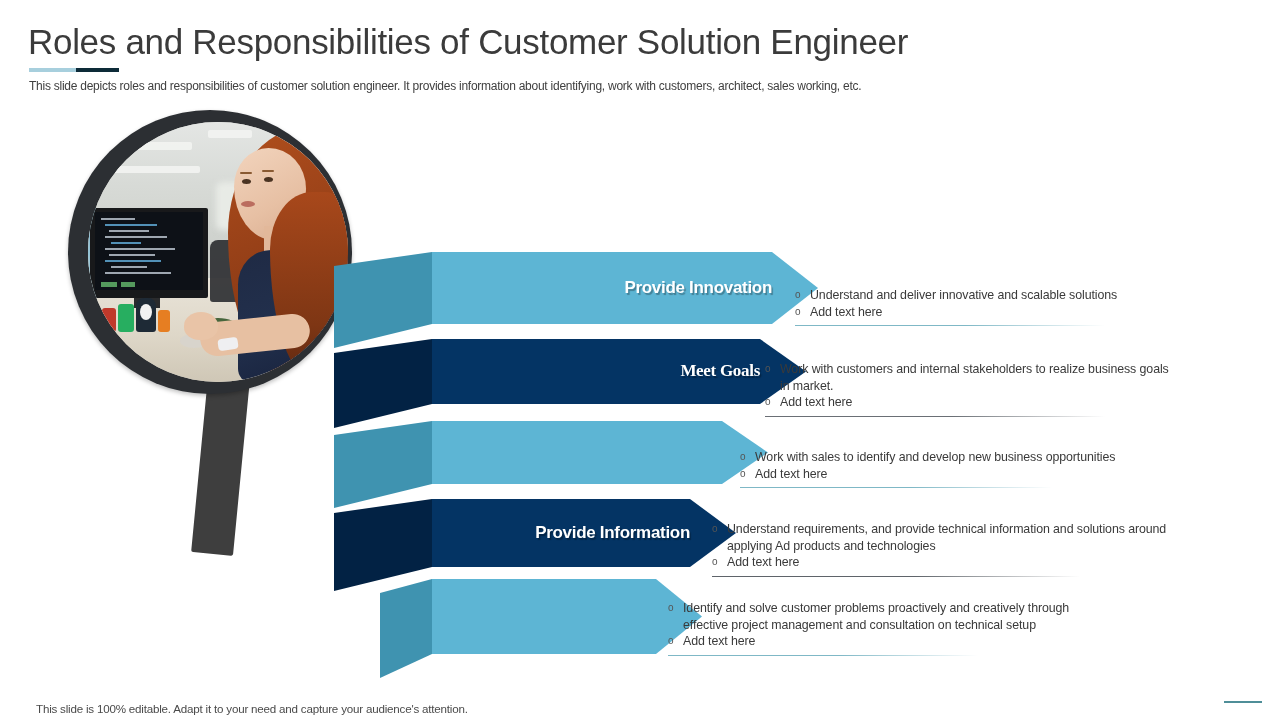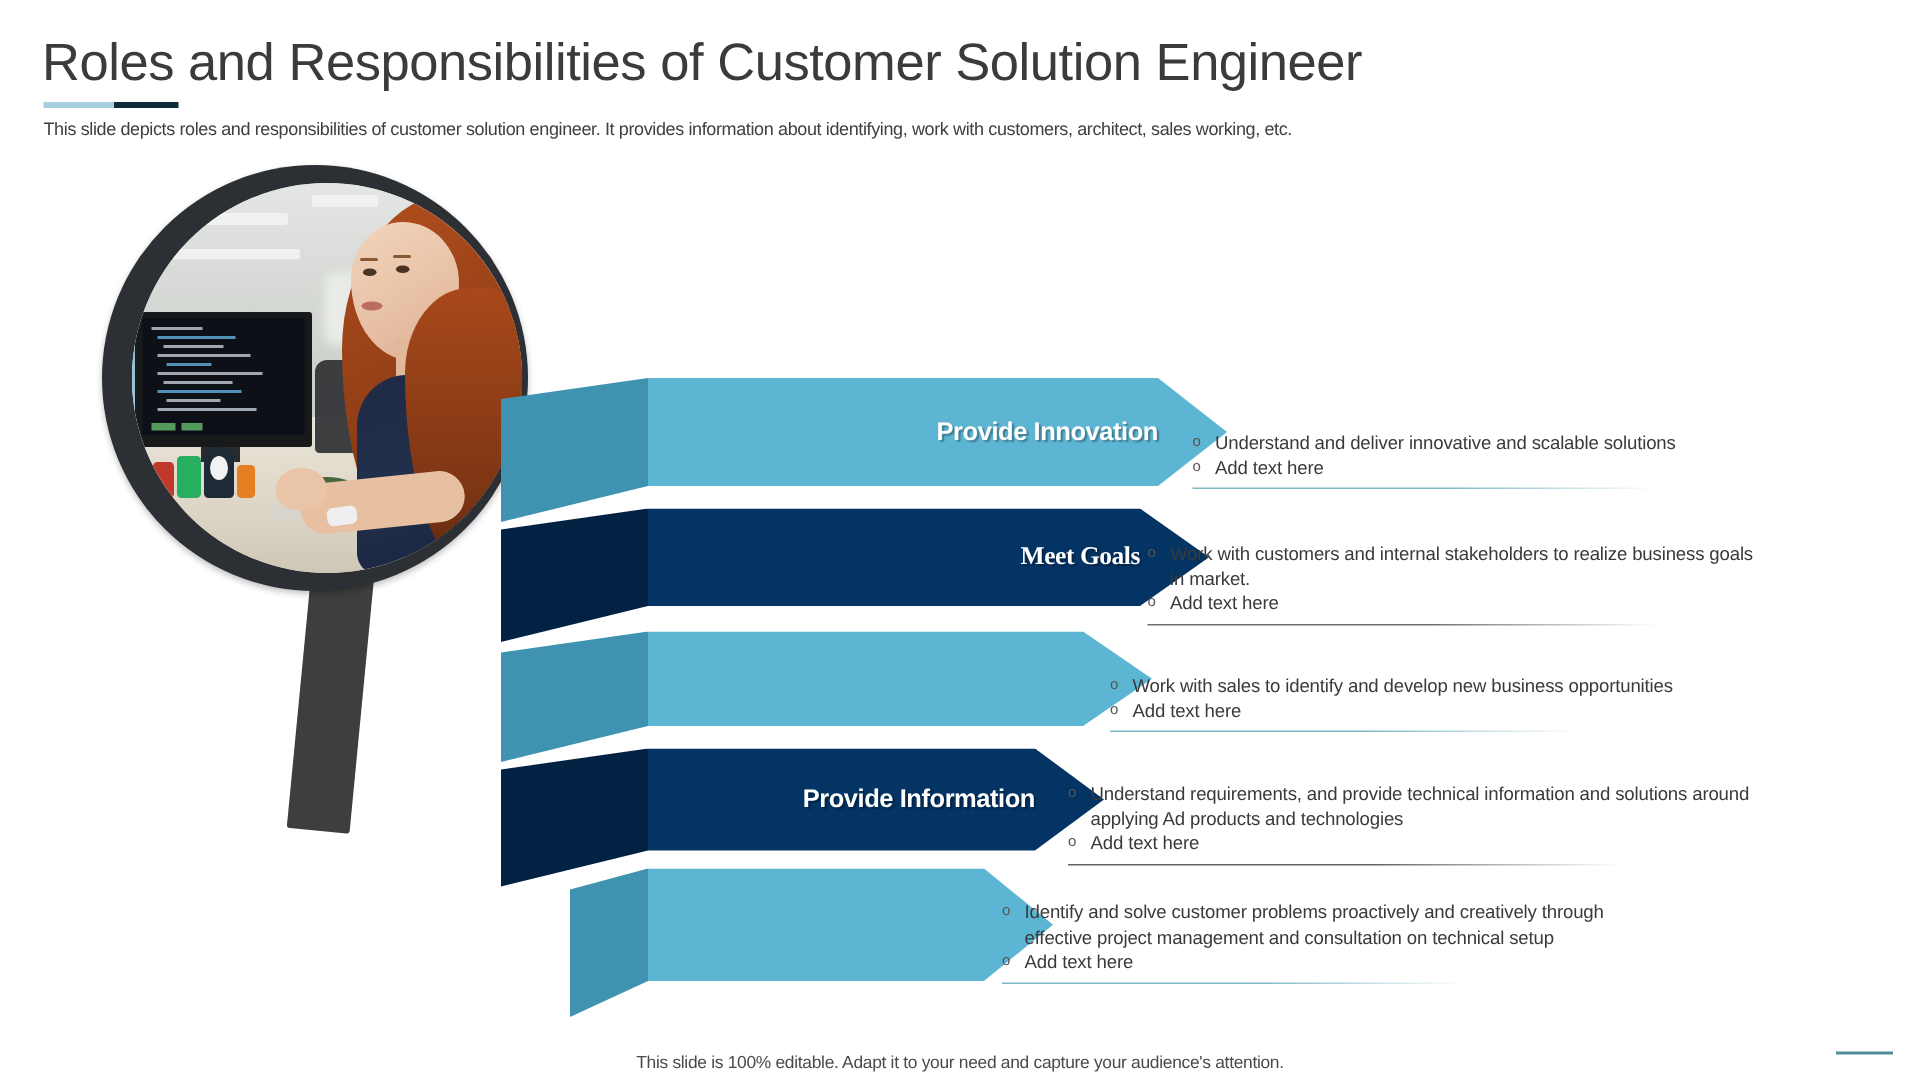--- a/index.html
+++ b/index.html
@@ -240,24 +240,24 @@
   .bullet-rule {
     height: 1px;
     margin-top: 5px;
   }
 
   
   #footer-note {
     position: absolute;
     left: 0; right: 0;
     top: 702px;
-    text-align: center;
     font-size: 11.6px;
     color: #4a4a4a;
     letter-spacing: -0.2px;
+    padding-left: 36px;
   }
   #corner-mark {
     position: absolute;
     right: 18px;
     bottom: 17px;
     width: 38px;
     height: 2px;
     background: #4f8e98;
   }
 </style>

